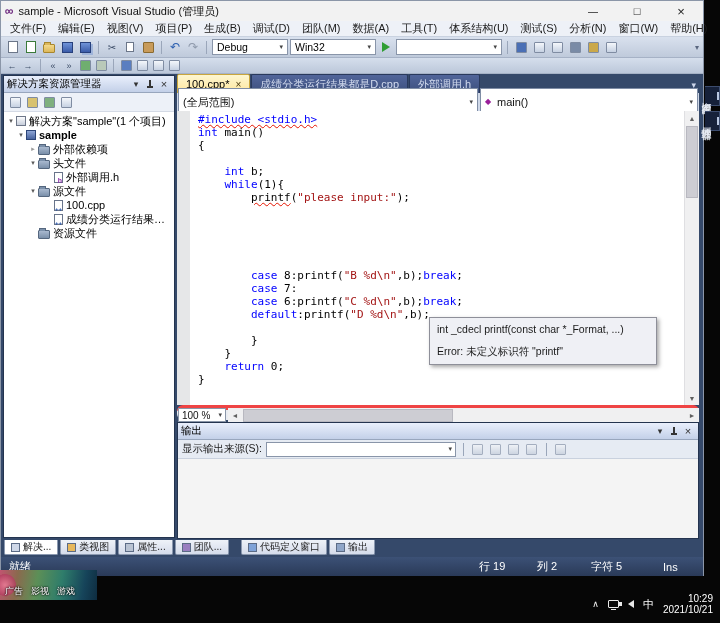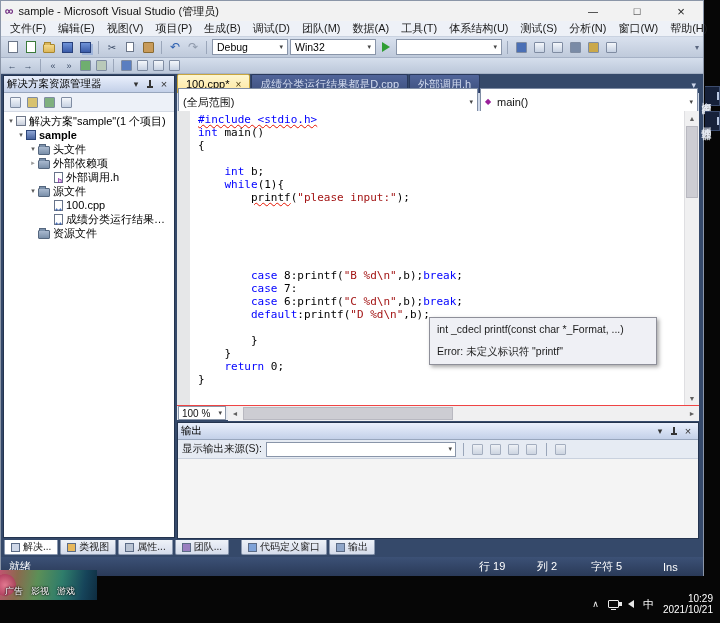--- a/index.html
+++ b/index.html
@@ -104,21 +104,21 @@
   .vscroll{position:absolute;right:0;top:0;bottom:0;width:15px;background:#f0f0f1;border-left:1px solid #dfdfe2;}
   .vs-btn{height:14px;display:flex;align-items:center;justify-content:center;font-size:7px;color:#606060;}
   .vs-up::before{content:"▲";}
   .vs-down::before{content:"▼";}
   .vs-btn.bottom{position:absolute;bottom:0;left:0;right:0;}
   .vthumb{position:absolute;left:1px;right:1px;top:15px;height:72px;background:#cdcdd3;border:1px solid #b8b8c0;}
 
   .tooltip{position:absolute;left:252px;top:206px;width:228px;background:#eff0f5;border:1px solid #8e8f99;box-shadow:2px 2px 4px rgba(0,0,0,.35);font-size:10.5px;color:#1b1b1b;padding:5px 7px;z-index:6;}
   .tooltip .err-line{margin-top:10px;}
 
-  .editor-bottom{position:absolute;left:176px;top:404px;width:522px;height:15px;background:#e9ecf1;display:flex;align-items:center;border-top:1px solid #ef4444;}
+  .editor-bottom{position:absolute;left:176px;top:404px;width:522px;height:15px;background:#e9ecf1;display:flex;align-items:center;border-top:5px solid #ef4444;border-radius:6px;}
   .zoom-combo{width:48px;height:14px;background:#fff;border:1px solid #8a96a8;font-size:10px;display:flex;align-items:center;padding:0 3px;margin-left:1px;color:#111;}
   .zoom-combo .arrow{margin-left:auto;font-size:7px;color:#444;}
   .zoom-combo .arrow::before{content:"▾";}
   .hscroll{flex:1;height:15px;background:#f0f0f1;position:relative;margin-left:2px;}
   .hs-btn{position:absolute;top:0;width:14px;height:15px;display:flex;align-items:center;justify-content:center;font-size:7px;color:#606060;}
   .hs-left{left:0;}  .hs-left::before{content:"◄";}
   .hs-right{right:0;} .hs-right::before{content:"►";}
   .hthumb{position:absolute;left:15px;top:1px;height:13px;width:210px;background:#cdcdd3;border:1px solid #b8b8c0;}
 
   
@@ -329,28 +329,28 @@
         <span class="exp exp-open"></span>
         <span class="t-icon ico-sol"></span>
         <span class="tree-label">解决方案"sample"(1 个项目)</span>
       </div>
       <div class="tree-row" style="padding-left:12px;">
         <span class="exp exp-open"></span>
         <span class="t-icon ico-prj"></span>
         <span class="tree-label bold">sample</span>
       </div>
       <div class="tree-row" style="padding-left:24px;">
+        <span class="exp exp-closed"></span>
+        <span class="t-icon ico-folder"></span>
+        <span class="tree-label">外部依赖项</span>
+      </div>
+      <div class="tree-row" style="padding-left:24px;">
         <span class="exp exp-open"></span>
         <span class="t-icon ico-folder"></span>
         <span class="tree-label">头文件</span>
-      </div>
-      <div class="tree-row" style="padding-left:24px;">
-        <span class="exp exp-closed"></span>
-        <span class="t-icon ico-folder"></span>
-        <span class="tree-label">外部依赖项</span>
       </div>
       <div class="tree-row" style="padding-left:40px;">
         <span class="exp-none"></span>
         <span class="t-icon ico-file hh"></span>
         <span class="tree-label">外部调用.h</span>
       </div>
       <div class="tree-row" style="padding-left:24px;">
         <span class="exp exp-open"></span>
         <span class="t-icon ico-folder"></span>
         <span class="tree-label">源文件</span>

